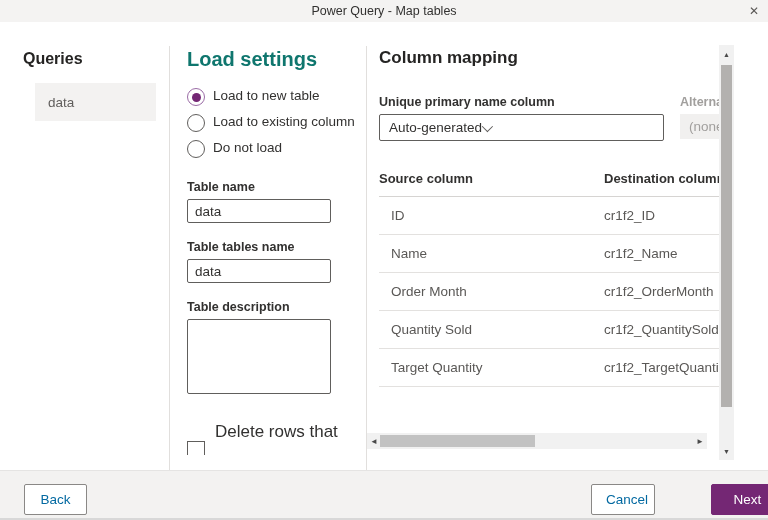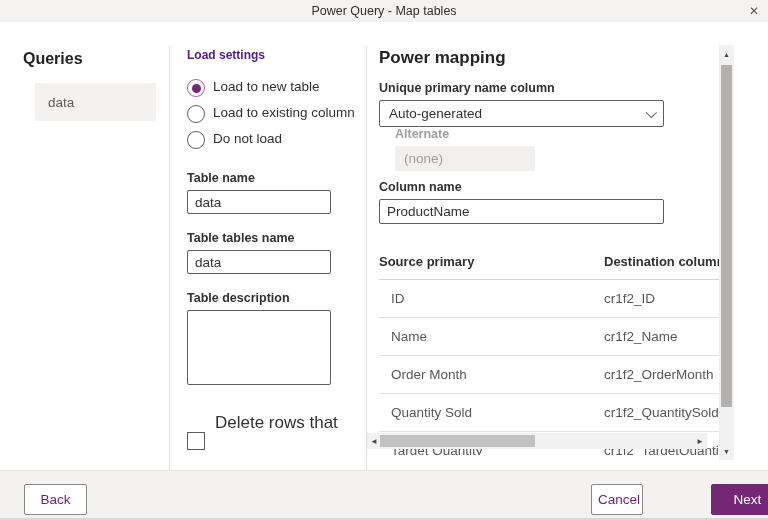--- a/index.html
+++ b/index.html
@@ -20,21 +20,21 @@
   .divider.d1{left:169px;}
   .divider.d2{left:366px;}
 
   .queries-panel{position:absolute;left:0;top:0;width:169px;height:448px;overflow:hidden;}
   .queries-panel h2{margin:28px 0 0 23px;font-size:16px;font-weight:700;color:#252423;}
   .query-item{margin:15px 13px 0 35px;height:38px;background:#f3f2f1;display:flex;
             align-items:center;padding-left:13px;font-size:13.5px;color:#605e5c;cursor:pointer;}
 
   .load-panel{position:absolute;left:170px;top:0;width:196px;height:433px;overflow:hidden;
             padding-left:17px;box-sizing:border-box;}
-  .load-panel h2{margin:26px 0 0 0;font-size:12px;font-weight:700;color:#4c1d95;}
+  .load-panel h2{margin:26px 0 0 0;font-size:20px;font-weight:700;color:#0f766e;}
   .radio-group{margin-top:17px;}
   .radio-row{display:flex;align-items:flex-start;height:26px;cursor:pointer;}
   .radio{width:16px;height:16px;border:1px solid #605e5c;border-radius:50%;flex:0 0 auto;
          display:flex;align-items:center;justify-content:center;background:#fff;}
   .radio.selected{border-color:#9a6ba5;}
   .radio.selected::after{content:"";width:9px;height:9px;border-radius:50%;background:#742774;}
   .radio-label{margin-left:8px;font-size:13.5px;color:#323130;white-space:nowrap;}
 
   .field{margin-top:14px;}
   .field + .field{margin-top:17px;}
@@ -46,25 +46,25 @@
          resize:none;font-family:inherit;font-size:13.5px;box-sizing:border-box;background:#fff;display:block;}
   .delete-row{position:relative;margin-top:28px;padding-left:28px;}
   .delete-label{font-size:17px;color:#323130;white-space:nowrap;}
   .checkbox{position:absolute;left:0;top:19px;width:18px;height:18px;border:1px solid #605e5c;
          background:#fff;box-sizing:border-box;}
 
   
   .mapping-panel{position:absolute;left:367px;top:0;width:401px;height:448px;overflow:hidden;}
   .map-content{position:absolute;left:12px;top:0;width:340px;height:433px;overflow:hidden;}
   .map-content h2{margin:26px 0 0 0;font-size:17px;font-weight:700;color:#252423;white-space:nowrap;}
-  .field-row{display:flex;margin-top:13px;flex-direction:column;}
+  .field-row{display:flex;margin-top:27px;}
   .fr-left{width:285px;flex:0 0 auto;}
   .fr-right{margin-left:16px;width:140px;flex:0 0 auto;}
   .dropdown{margin-top:5px;height:25px;border:1px solid #605e5c;border-radius:2px;background:#fff;
-         display:flex;align-items:center;justify-content:space-between;padding:0 9px;cursor:pointer;}
+         display:flex;align-items:center;padding:0 9px;cursor:pointer;}
   .dropdown .val{font-size:13.5px;color:#323130;white-space:nowrap;}
   .chevron{width:7px;height:7px;border-right:1.4px solid #605e5c;border-bottom:1.4px solid #605e5c;
          transform:rotate(45deg) translateY(-2px);flex:0 0 auto;}
   .fr-right .field-label{color:#a19f9d;}
   .disabled-box{margin-top:5px;height:25px;background:#f1f0ef;display:flex;align-items:center;
          padding:0 9px;font-size:13.5px;color:#a19f9d;white-space:nowrap;}
   .cn-field{margin-top:9px;}
   .cn-field .text-input{width:285px;height:25px;}
 
   .map-table{margin-top:22px;}
@@ -88,23 +88,23 @@
   .vscroll .arrow{position:absolute;left:0;width:15px;height:14px;display:flex;align-items:center;
          justify-content:center;font-size:7px;color:#4a4a4a;}
   .vscroll .arrow.up{top:2px;}
   .vscroll .arrow.down{bottom:2px;}
   .vscroll .thumb{position:absolute;left:2px;top:20px;width:11px;height:342px;background:#b3b1af;}
 
   
   .footer{position:absolute;left:0;top:470px;width:768px;height:50px;background:#f3f2f1;
          border-top:1px solid #e5e4e3;box-sizing:border-box;}
   .btn{position:absolute;top:13px;height:31px;background:#fff;border:1px solid #8a8886;
-         border-radius:2px;font-size:13.5px;color:#701a75;font-family:inherit;cursor:pointer;}
+         border-radius:2px;font-size:13.5px;color:#0369a1;font-family:inherit;cursor:pointer;}
   .btn.back{left:24px;width:63px;}
-  .btn.cancel{left:591px;width:52px;}
+  .btn.cancel{left:591px;width:64px;text-align:right;}
   .btn.next{left:711px;width:73px;background:#742774;border-color:#742774;color:#fff;}
   .bottom-edge{position:absolute;left:0;bottom:0;width:768px;height:2px;background:#d8d8d8;}
 </style>
 </head>
 <body>
 
 <div class="dialog">
 
   <div class="titlebar">
     <div class="title">Power Query - Map tables</div>
@@ -157,46 +157,42 @@
       </div>
 
       <div class="delete-row">
         <span class="delete-label">Delete rows that</span>
         <span class="checkbox"></span>
       </div>
     </div>
 
     <div class="mapping-panel">
       <div class="map-content">
-        <h2>Power mapping</h2>
+        <h2>Column mapping</h2>
 
         <div class="field-row">
           <div class="fr-left">
             <div class="field-label">Unique primary name column</div>
             <div class="dropdown">
               <span class="val">Auto-generated</span>
               <span class="chevron"></span>
             </div>
           </div>
           <div class="fr-right">
             <div class="field-label">Alternate</div>
             <div class="disabled-box">
               <span>(none)</span>
             </div>
           </div>
         </div>
 
-        <div class="field cn-field">
-          <div class="field-label">Column name</div>
-          <input class="text-input" value="ProductName" style="">
-        </div>
 
         <div class="map-table">
           <div class="mt-header">
-            <span class="src">Source primary</span>
+            <span class="src">Source column</span>
             <span class="dst">Destination column</span>
           </div>
           <div id="map-rows">
               <div class="map-row">
                 <span class="src">ID</span>
                 <span class="dst">cr1f2_ID</span>
               </div>
               <div class="map-row">
                 <span class="src">Name</span>
                 <span class="dst">cr1f2_Name</span>

